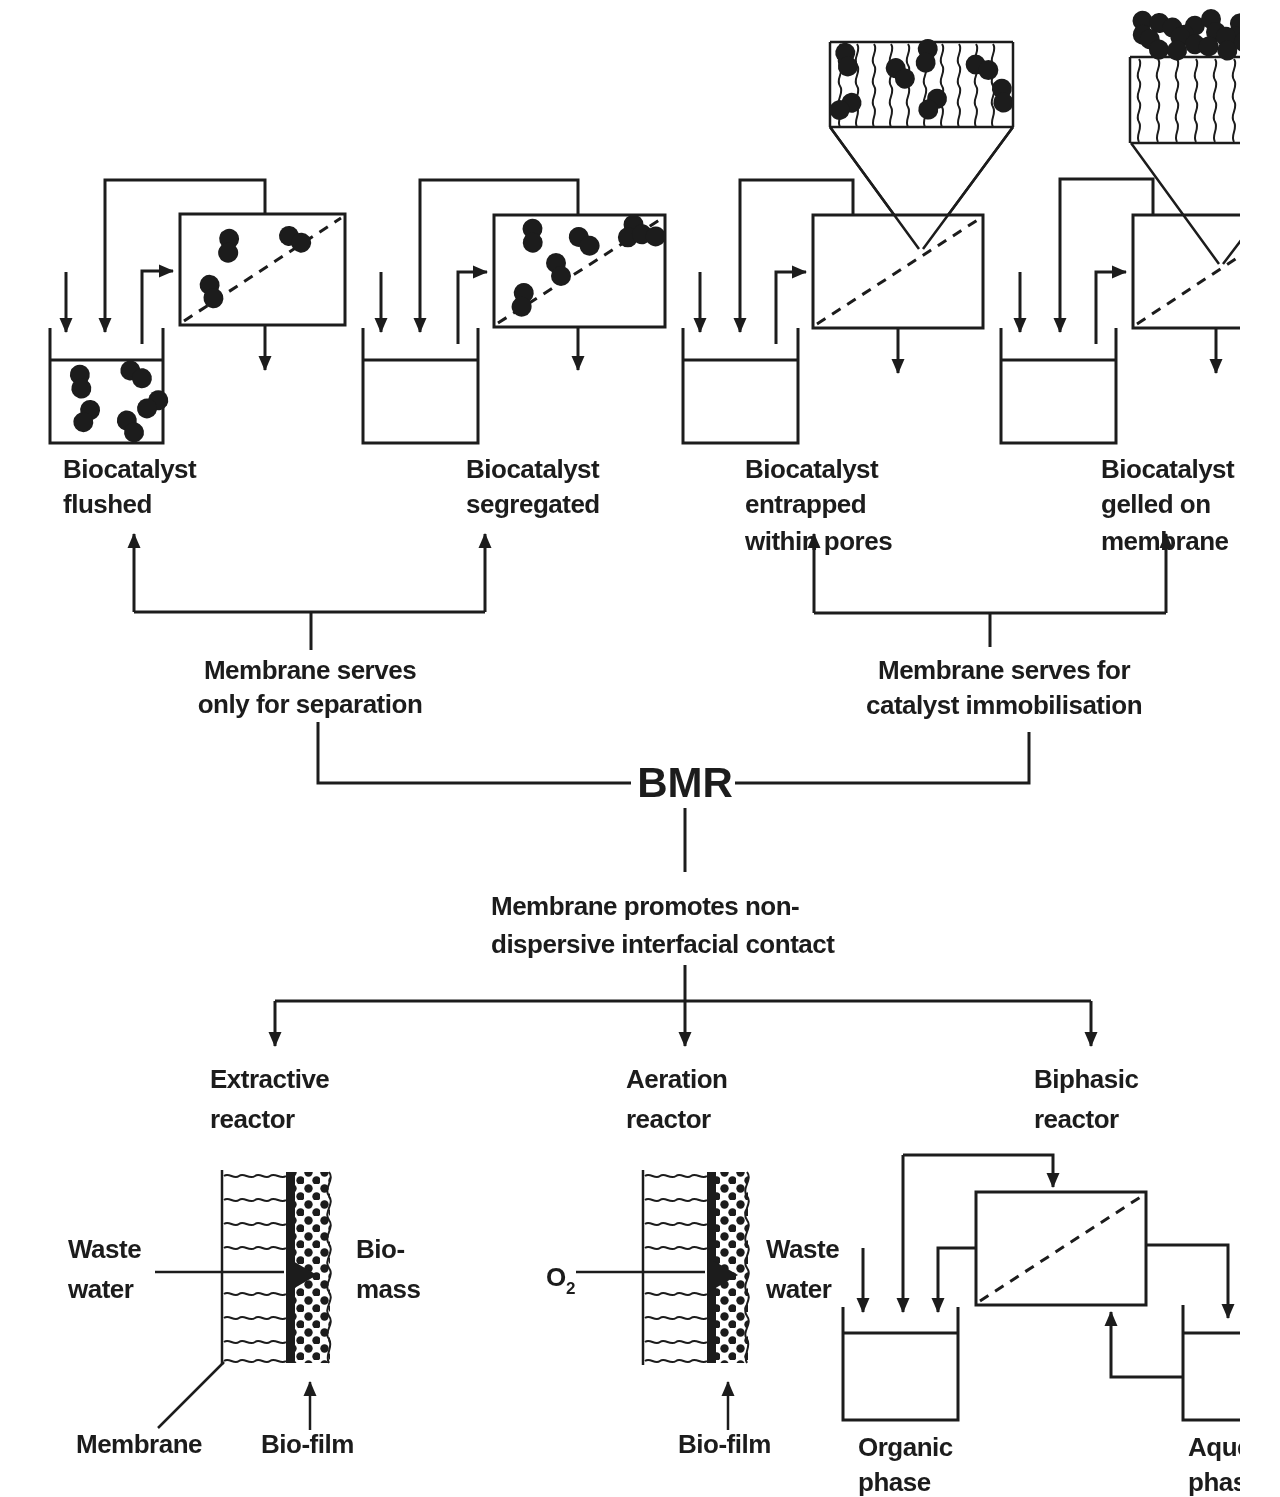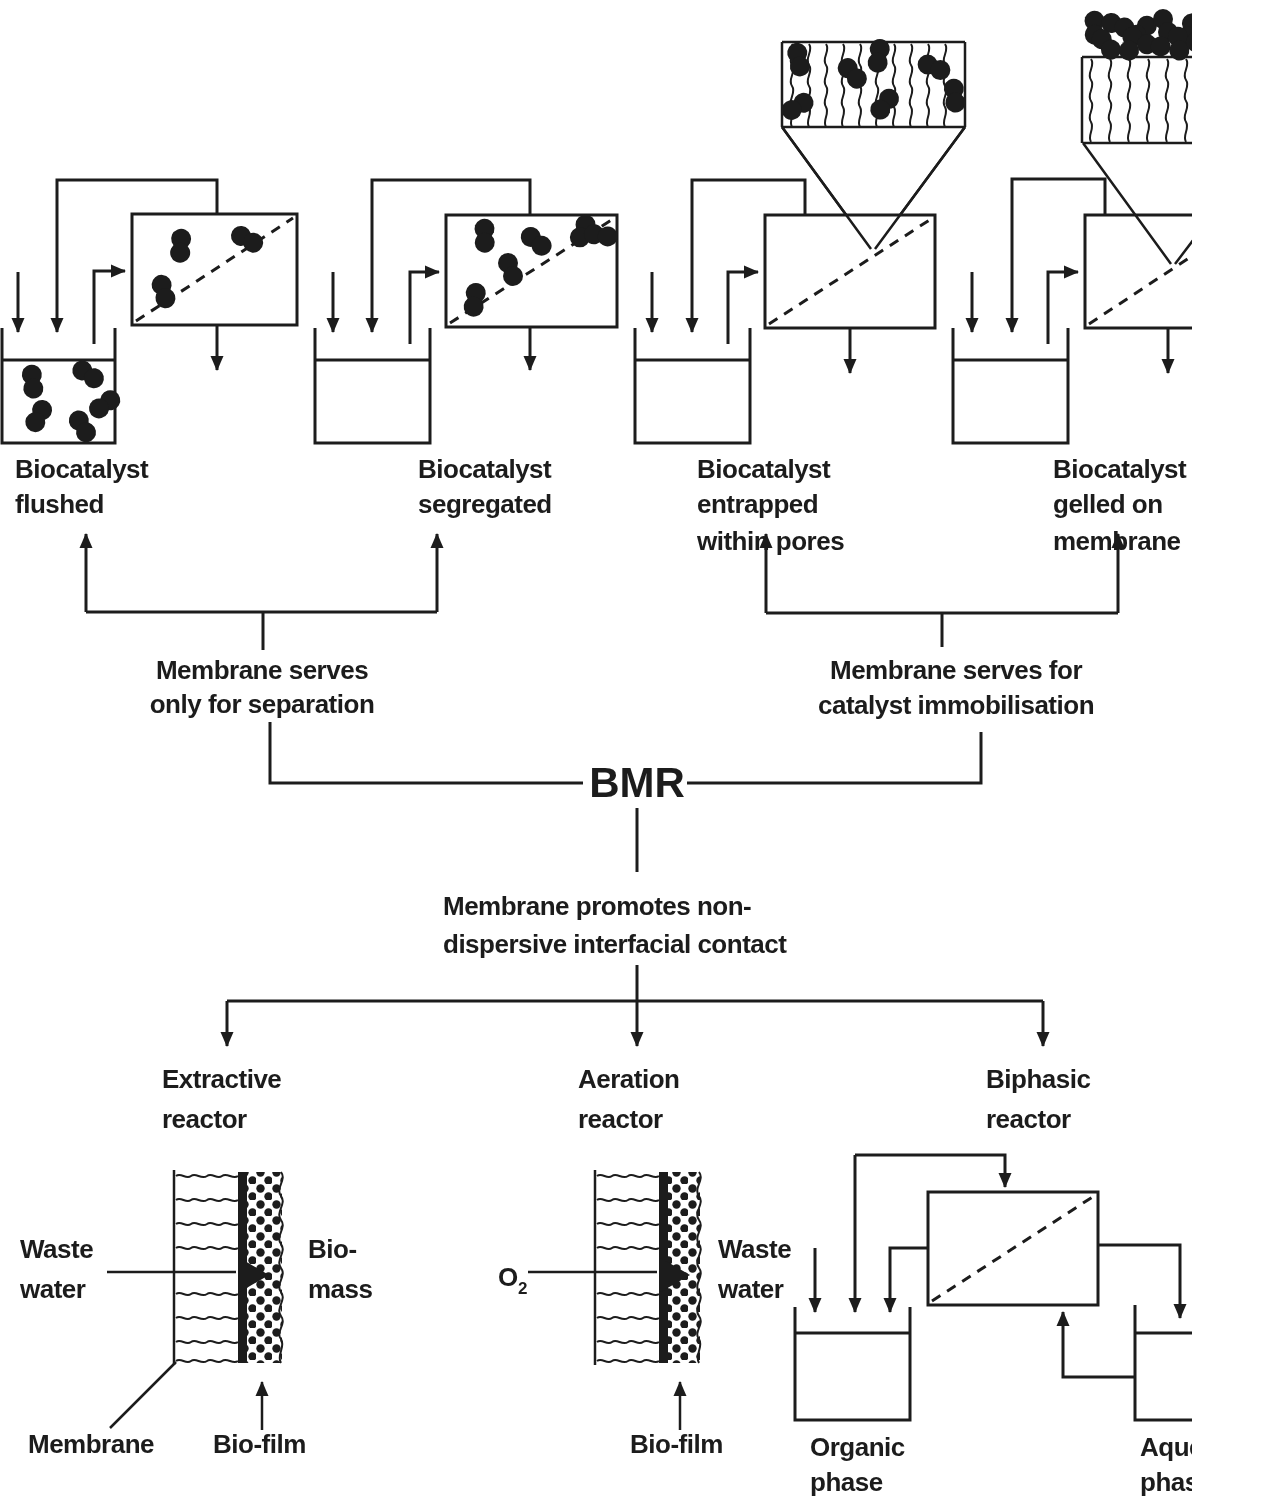--- a/index.html
+++ b/index.html
@@ -1,16 +1,16 @@
 <!DOCTYPE html>
 <html><head>
 <meta charset="utf-8">
 <style>
   html,body{margin:0;padding:0;background:#ffffff;}
-  .page{width:1192px;height:1497px;background:#ffffff;position:relative;overflow:hidden;}
+  .page{width:1192px;height:1497px;background:#ffffff;position:relative;overflow:hidden;padding-left:48px;}
   svg{display:block;}
   .s3{stroke:#1c1c1c;stroke-width:3;fill:none;}
   .s2{stroke:#1c1c1c;stroke-width:2;fill:none;}
   .s25{stroke:#1c1c1c;stroke-width:2.5;fill:none;}
   .box{stroke:#1c1c1c;stroke-width:3;fill:#ffffff;}
   .dash{stroke:#1c1c1c;stroke-width:3;fill:none;stroke-dasharray:10 8;}
   .ink{fill:#1c1c1c;stroke:none;}
   .lbl{font-family:"Liberation Sans",sans-serif;font-weight:700;font-size:26px;
        fill:#1c1c1c;letter-spacing:-0.5px;}
   .big{font-size:42px;letter-spacing:0px;}

